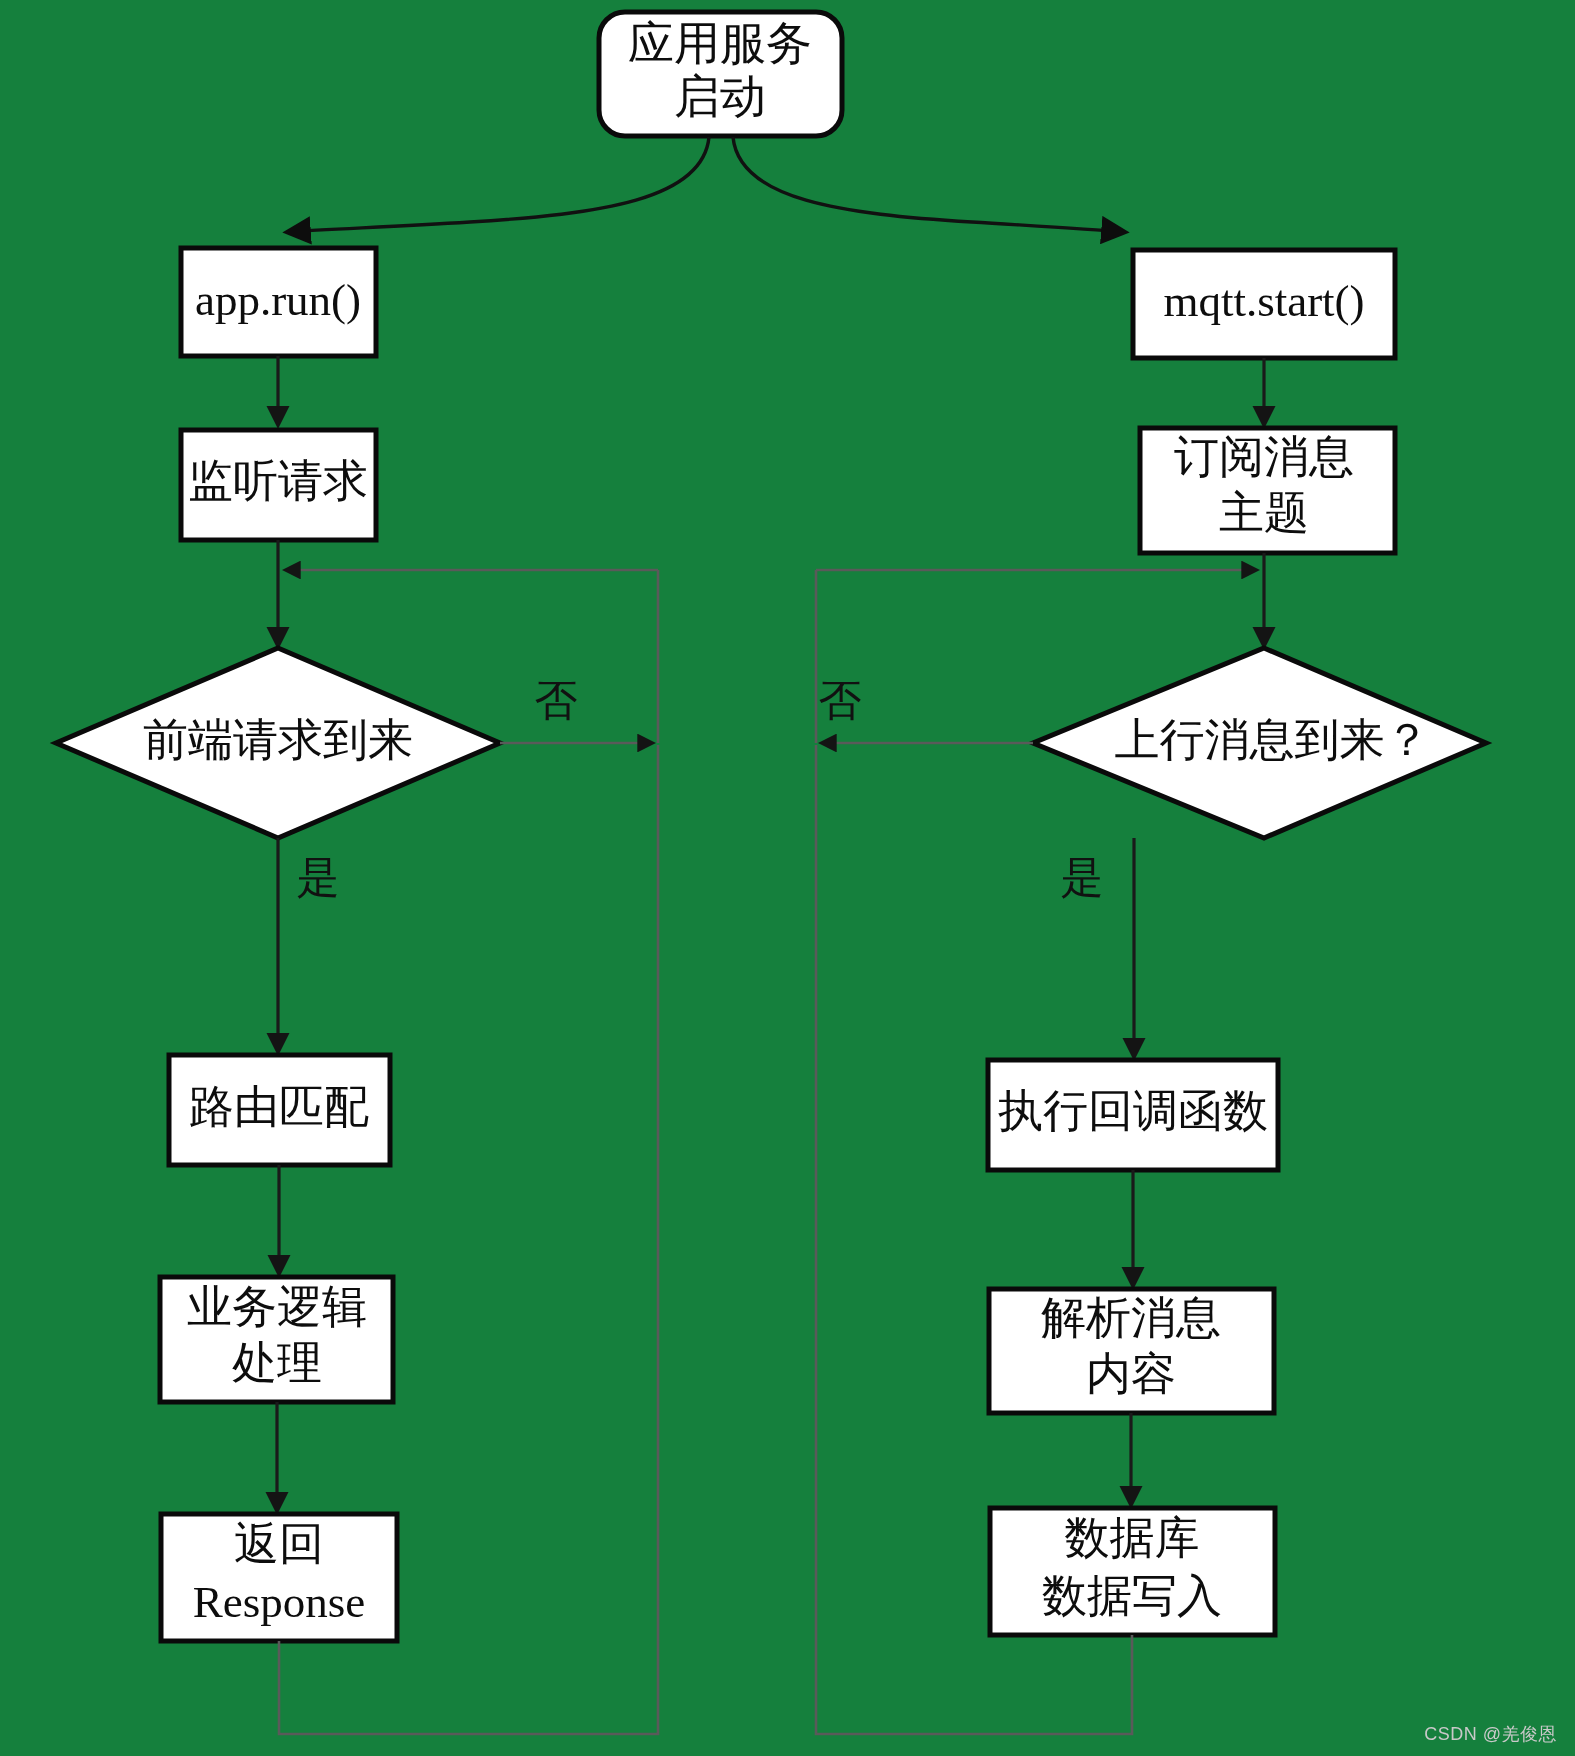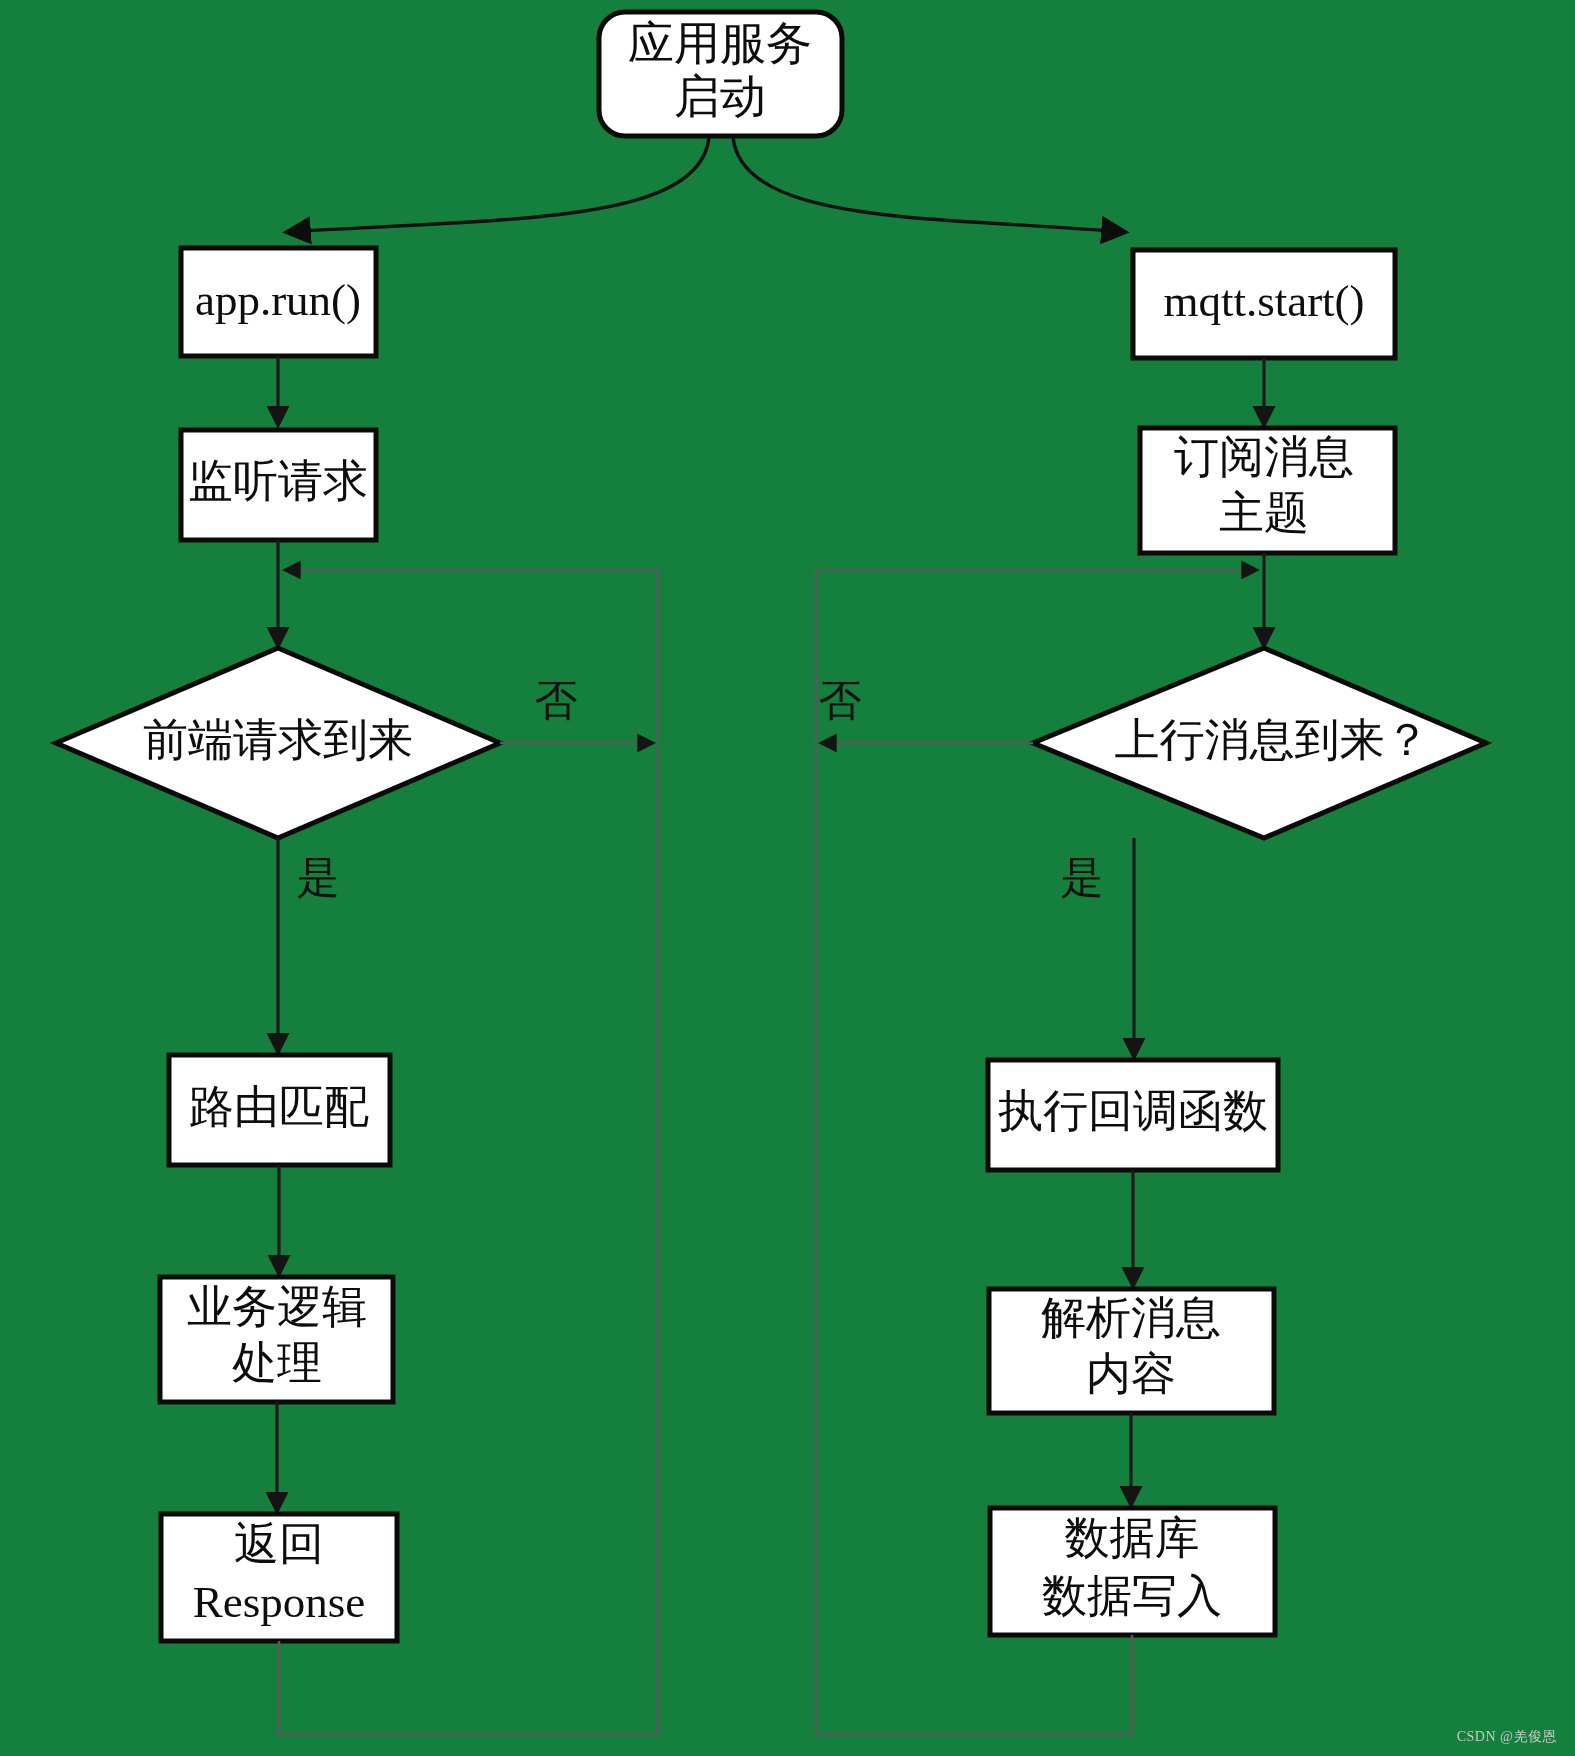--- a/index.html
+++ b/index.html
@@ -57,22 +57,22 @@
   }
   .curve {
     fill: none;
     stroke: #111111;
     stroke-width: 3.4;
   }
   .watermark {
     position: absolute;
     right: 18px;
     bottom: 10px;
-    font-family: Liberation Serif, serif;
-    font-size: 14px;
+    font-family: Liberation Sans, sans-serif;
+    font-size: 18px;
     color: #c9c9c9;
     letter-spacing: 0.5px;
     white-space: nowrap;
     text-align: right;
   }
 </style>
 </head>
 <body>
 
 <div id="canvas">

